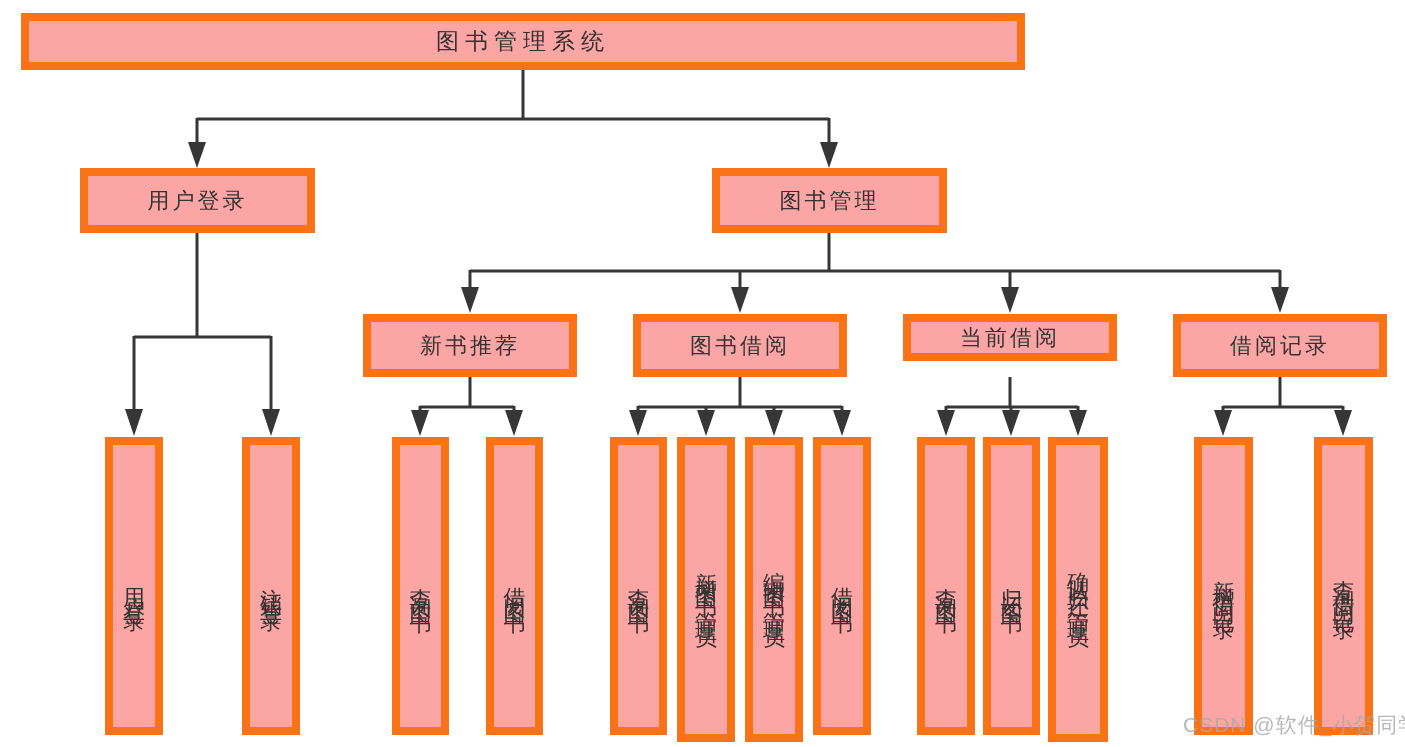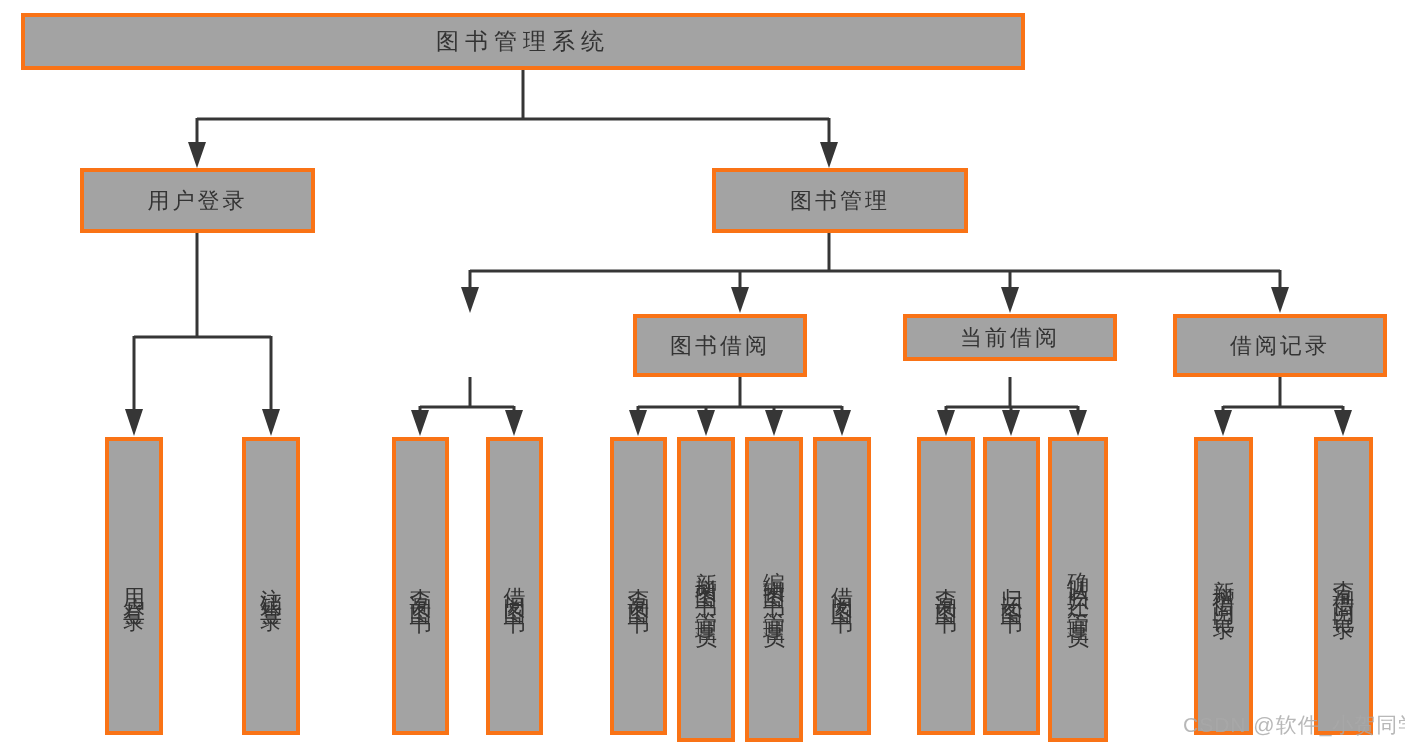--- a/index.html
+++ b/index.html
@@ -2,21 +2,21 @@
 <html><head>
 <meta charset="utf-8">
 <style>
   html,body{margin:0;padding:0;background:#ffffff;}
   .canvas{
     position:relative;width:1405px;height:747px;background:#ffffff;
     font-family:"Liberation Sans","DejaVu Sans",sans-serif;overflow:hidden;
   }
   .wires{position:absolute;left:0;top:0;z-index:1;}
   .node{
-    position:absolute;box-sizing:border-box;border:4px solid #f97316;background:#a3a3a3;
+    position:absolute;box-sizing:border-box;border:8px solid #f97316;background:#fca5a5;
     display:flex;align-items:center;justify-content:center;color:#333333;z-index:2;
   }
   .node .lbl{font-size:22px;letter-spacing:3px;white-space:nowrap;}
   .root .lbl{font-size:23px;letter-spacing:6px;}
   .v .lbl{
     writing-mode:vertical-rl;text-orientation:mixed;
     font-size:22px;letter-spacing:8px;white-space:nowrap;
   }
   .watermark{
     position:absolute;left:1183px;top:711px;z-index:5;
@@ -94,25 +94,28 @@
     </g>
   </svg>
 
   <div class="node root" style="left:21px;top:13px;width:1004px;height:57px;">
     <span class="lbl">图书管理系统</span>
   </div>
 
   <div class="node" style="left:80px;top:168px;width:235px;height:65px;">
     <span class="lbl">用户登录</span>
   </div>
-  <div class="node" style="left:712px;top:168px;width:256px;height:65px;">
+  <div class="node" style="left:712px;top:168px;width:235px;height:65px;">
     <span class="lbl">图书管理</span>
   </div>
 
-  <div class="node" style="left:633px;top:314px;width:174px;height:63px;">
+  <div class="node" style="left:363px;top:314px;width:214px;height:63px;">
+    <span class="lbl">新书推荐</span>
+  </div>
+  <div class="node" style="left:633px;top:314px;width:214px;height:63px;">
     <span class="lbl">图书借阅</span>
   </div>
   <div class="node" style="left:903px;top:314px;width:214px;height:47px;">
     <span class="lbl">当前借阅</span>
   </div>
   <div class="node" style="left:1173px;top:314px;width:214px;height:63px;">
     <span class="lbl">借阅记录</span>
   </div>
 
   <div class="node v" style="left:105px;top:437px;width:58px;height:298px;">

